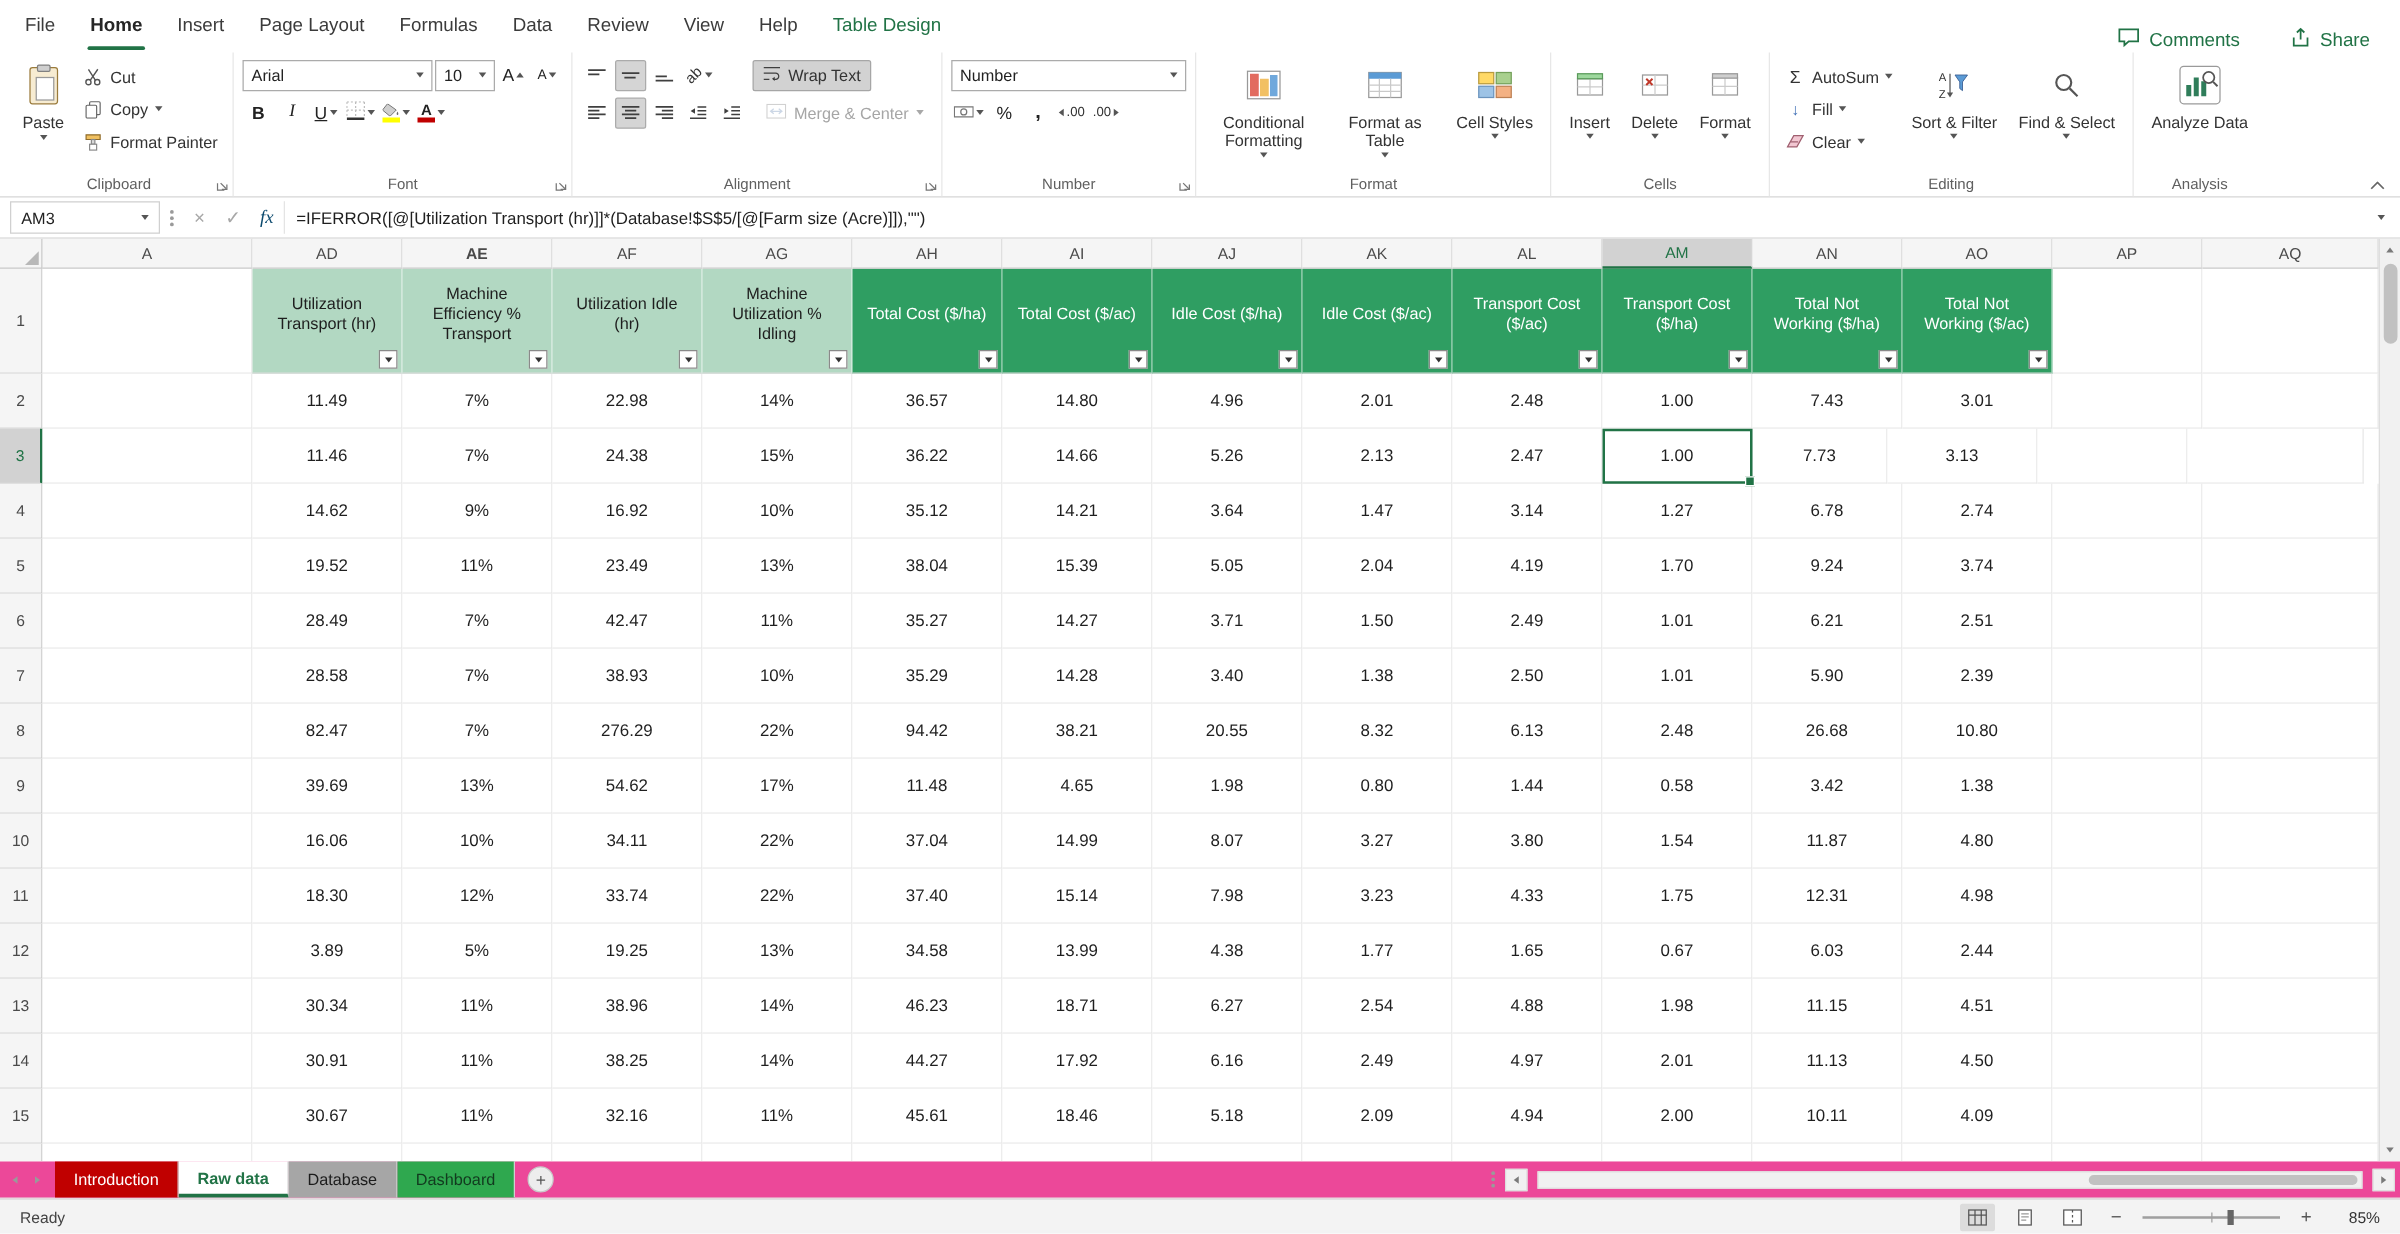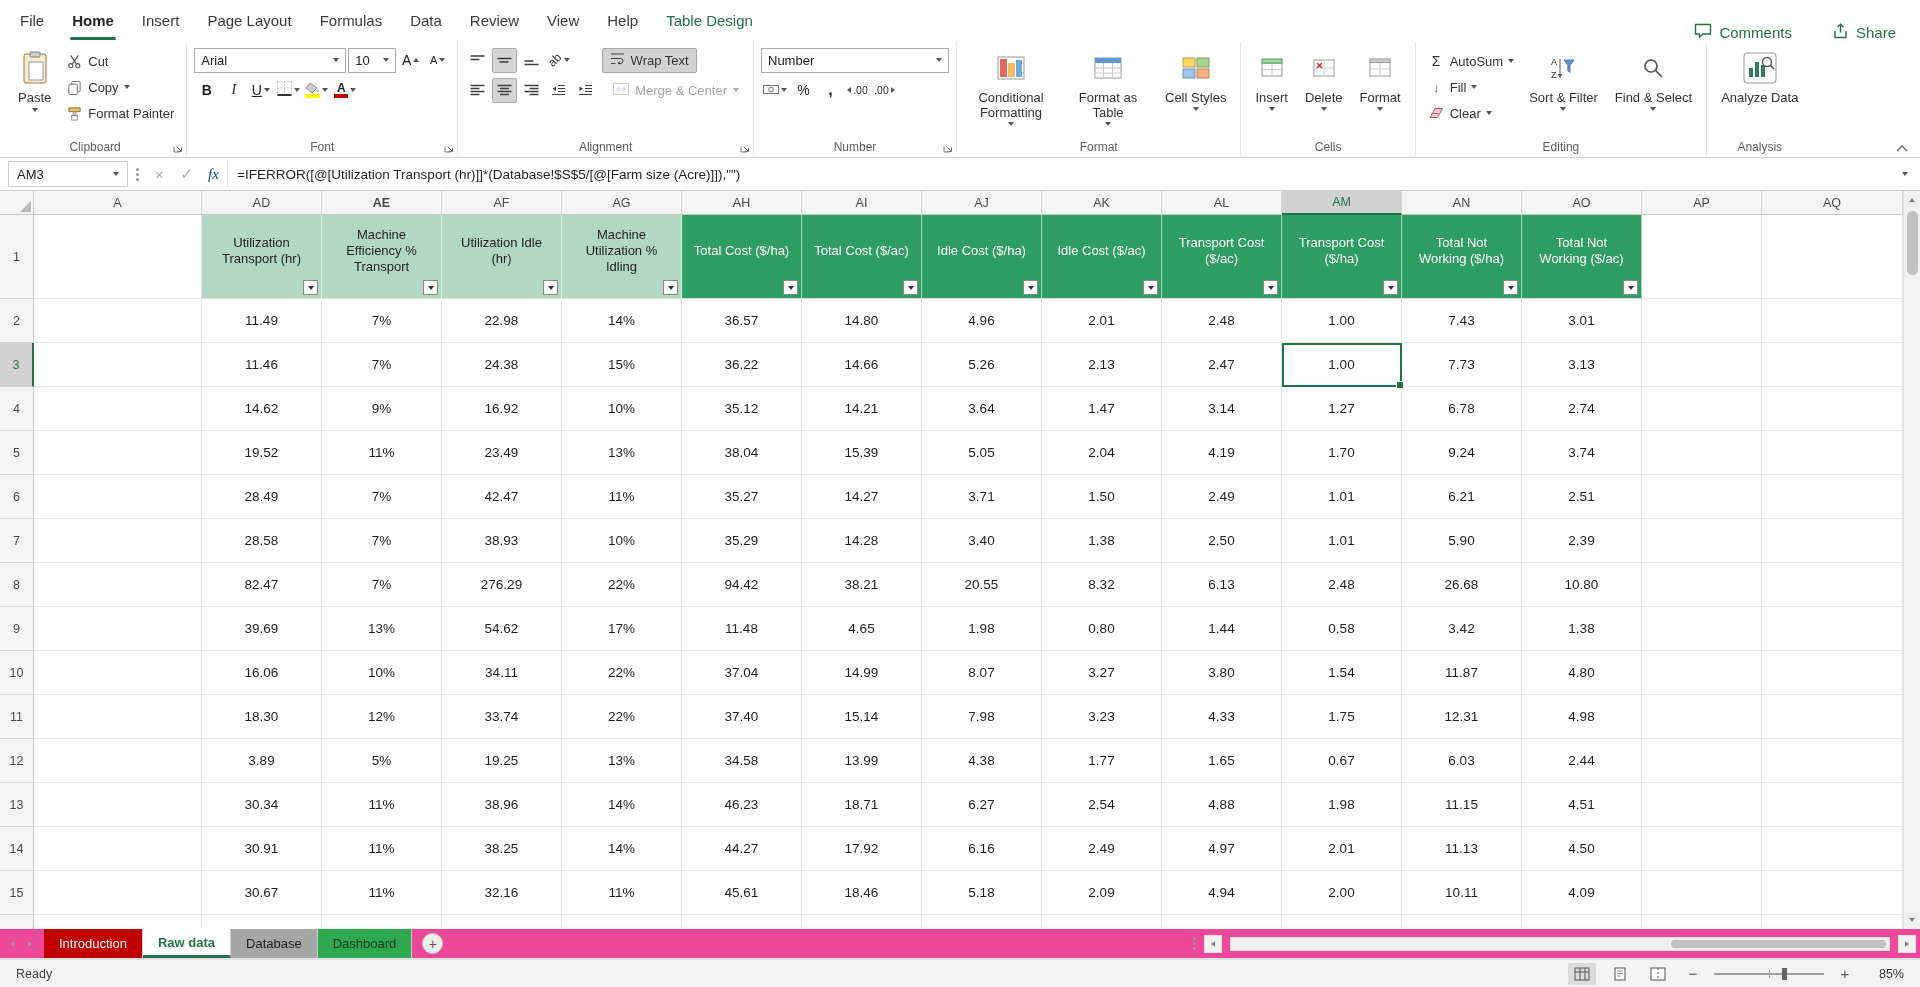--- a/index.html
+++ b/index.html
@@ -713,21 +713,21 @@
         <div class="cell tcell" style="width: 120px;">11.46</div>
         <div class="cell tcell" style="width: 120px;">7%</div>
         <div class="cell tcell" style="width: 120px;">24.38</div>
         <div class="cell tcell" style="width: 120px;">15%</div>
         <div class="cell tcell" style="width: 120px;">36.22</div>
         <div class="cell tcell" style="width: 120px;">14.66</div>
         <div class="cell tcell" style="width: 120px;">5.26</div>
         <div class="cell tcell" style="width: 120px;">2.13</div>
         <div class="cell tcell" style="width: 120px;">2.47</div>
         <div class="cell tcell active-cell" style="width: 120px;">1.00</div>
-        <div class="cell tcell" style="width: 120px;">7.73</div>
+        <div class="cell tcell" style="width: 108px;">7.73</div>
         <div class="cell tcell" style="width: 120px;">3.13</div>
         <div class="cell" style="width: 120px;"></div>
         <div class="cell" style="width: 141px;"></div>
       </div>
       <div class="grow data-row">
         <div class="rowh" style="width: 34px;">4</div>
         <div class="cell colA" style="width: 168px;"></div>
         <div class="cell tcell" style="width: 120px;">14.62</div>
         <div class="cell tcell" style="width: 120px;">9%</div>
         <div class="cell tcell" style="width: 120px;">16.92</div>

